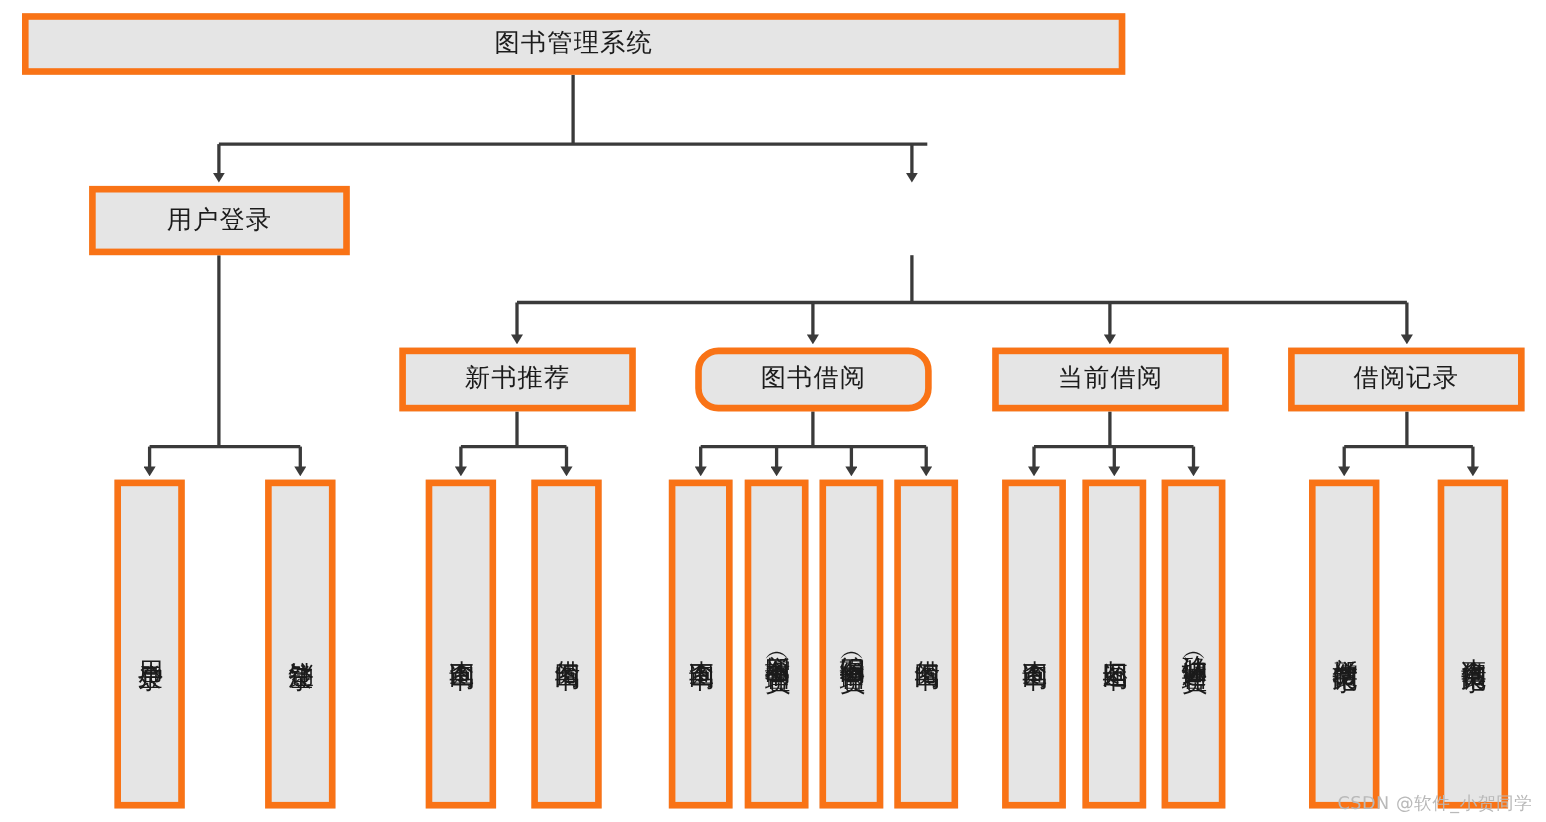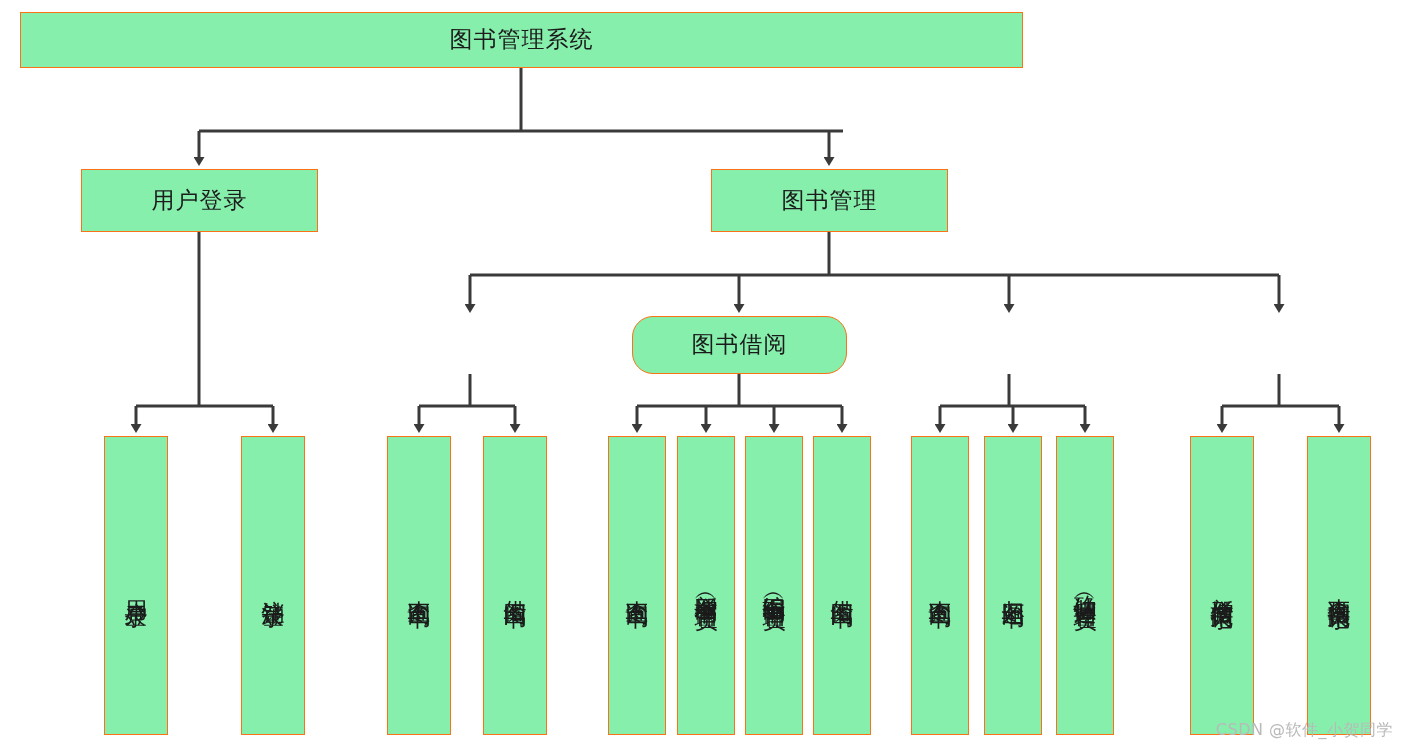--- a/index.html
+++ b/index.html
@@ -21,22 +21,22 @@
     position: absolute;
     left: 0;
     top: 0;
     width: 1405px;
     height: 747px;
     pointer-events: none;
   }
   .node {
     position: absolute;
     box-sizing: border-box;
-    border: 1px solid #f97316;
-    background: #86efac;
+    border: 6px solid #f97316;
+    background: #e5e5e5;
     display: flex;
     align-items: center;
     justify-content: center;
     color: #1b1b1b;
   }
   .node.horiz {
     font-size: 23px;
     letter-spacing: 1px;
     line-height: 1.2;
   }
@@ -147,27 +147,33 @@
     </g>
   </svg>
 
   <div class="node horiz" id="node-root" style="left: 20px; top: 12px; width: 1003px; height: 56px;">
     <span>图书管理系统</span>
   </div>
 
   <div class="node horiz" id="node-l2-0" style="left: 81px; top: 169px; width: 237px; height: 63px;">
     <span>用户登录</span>
   </div>
-  <div class="node horiz" id="node-l2-1" style="left: 711px; top: 169px; width: 237px; height: 63px;">
-    <span>图书管理</span>
-  </div>
-
+
+  <div class="node horiz" id="node-l3-0" style="left: 363px; top: 316px; width: 215px; height: 58px;">
+    <span>新书推荐</span>
+  </div>
   <div class="node horiz" id="node-l3-1" style="left: 632px; top: 316px; width: 215px; height: 58px; border-radius: 21px;">
     <span>图书借阅</span>
   </div>
+  <div class="node horiz" id="node-l3-2" style="left: 902px; top: 316px; width: 215px; height: 58px;">
+    <span>当前借阅</span>
+  </div>
+  <div class="node horiz" id="node-l3-3" style="left: 1171px; top: 316px; width: 215px; height: 58px;">
+    <span>借阅记录</span>
+  </div>
 
   <div class="node vert" id="node-leaf-0" style="left: 104px; top: 436px; width: 64px; height: 299px;">
     <span class="vtext">用户登录</span>
   </div>
   <div class="node vert" id="node-leaf-1" style="left: 241px; top: 436px; width: 64px; height: 299px;">
     <span class="vtext">注销登录</span>
   </div>
   <div class="node vert" id="node-leaf-2" style="left: 387px; top: 436px; width: 64px; height: 299px;">
     <span class="vtext">查询图书</span>
   </div>

